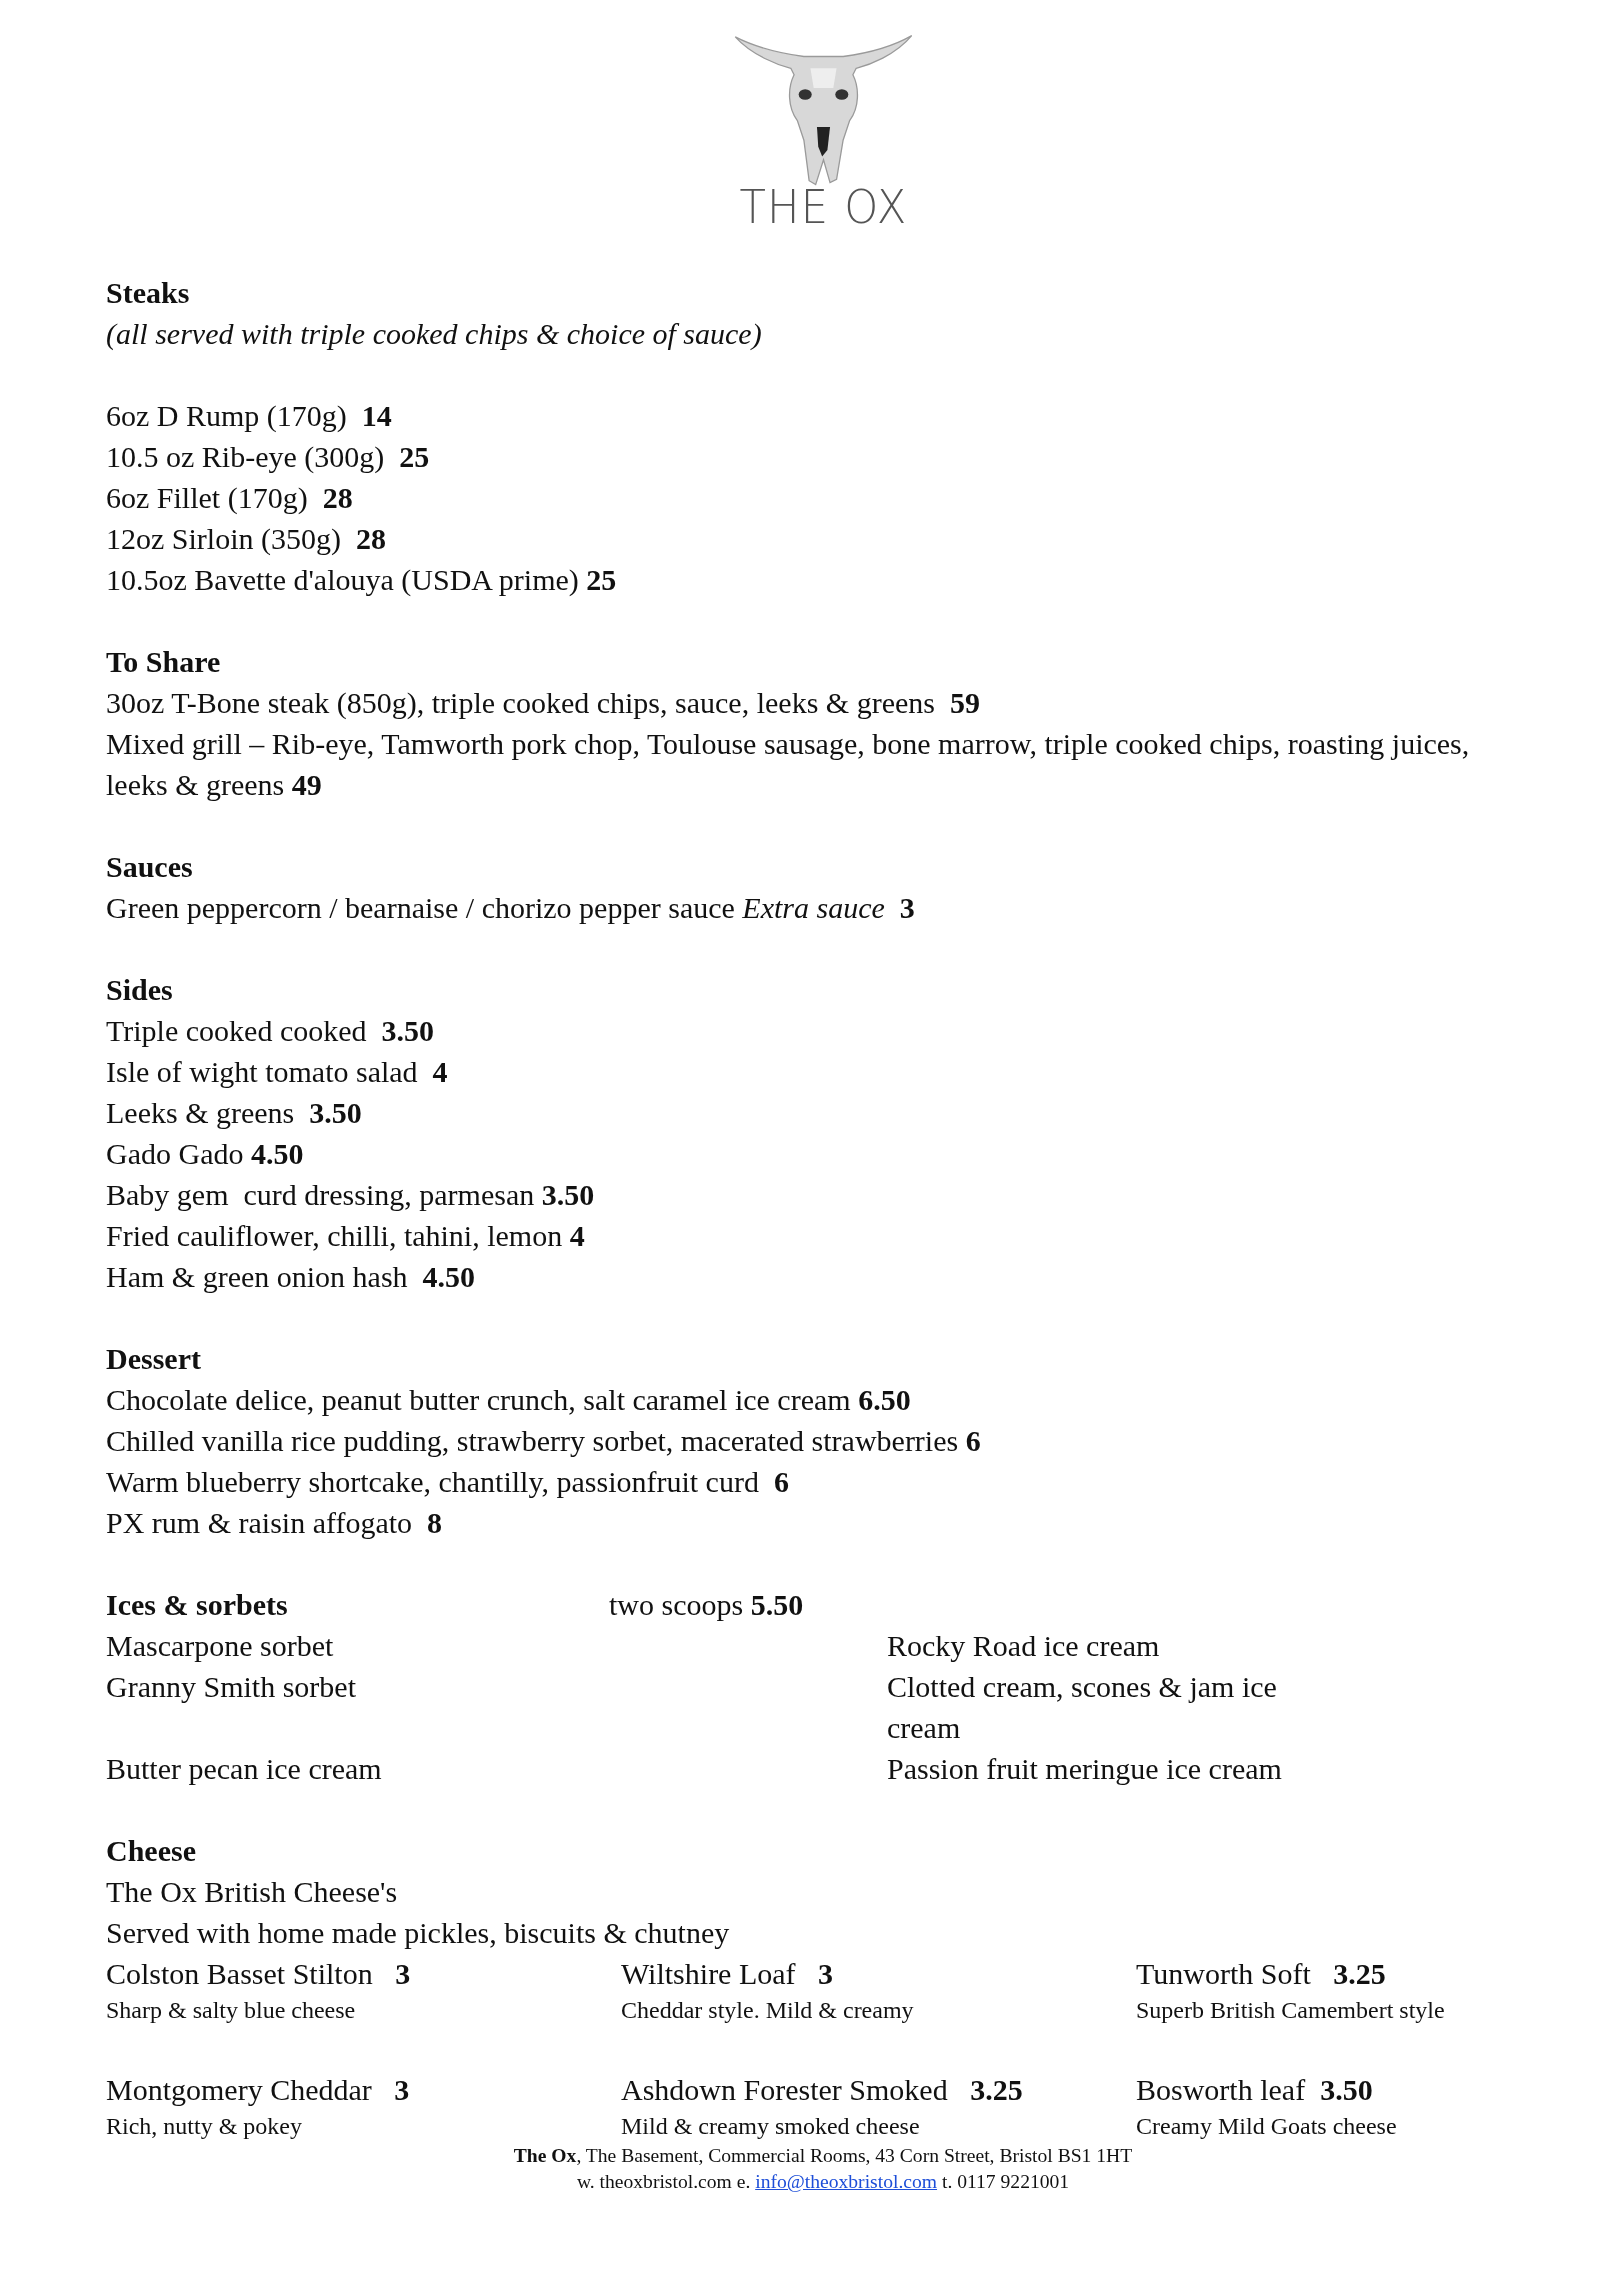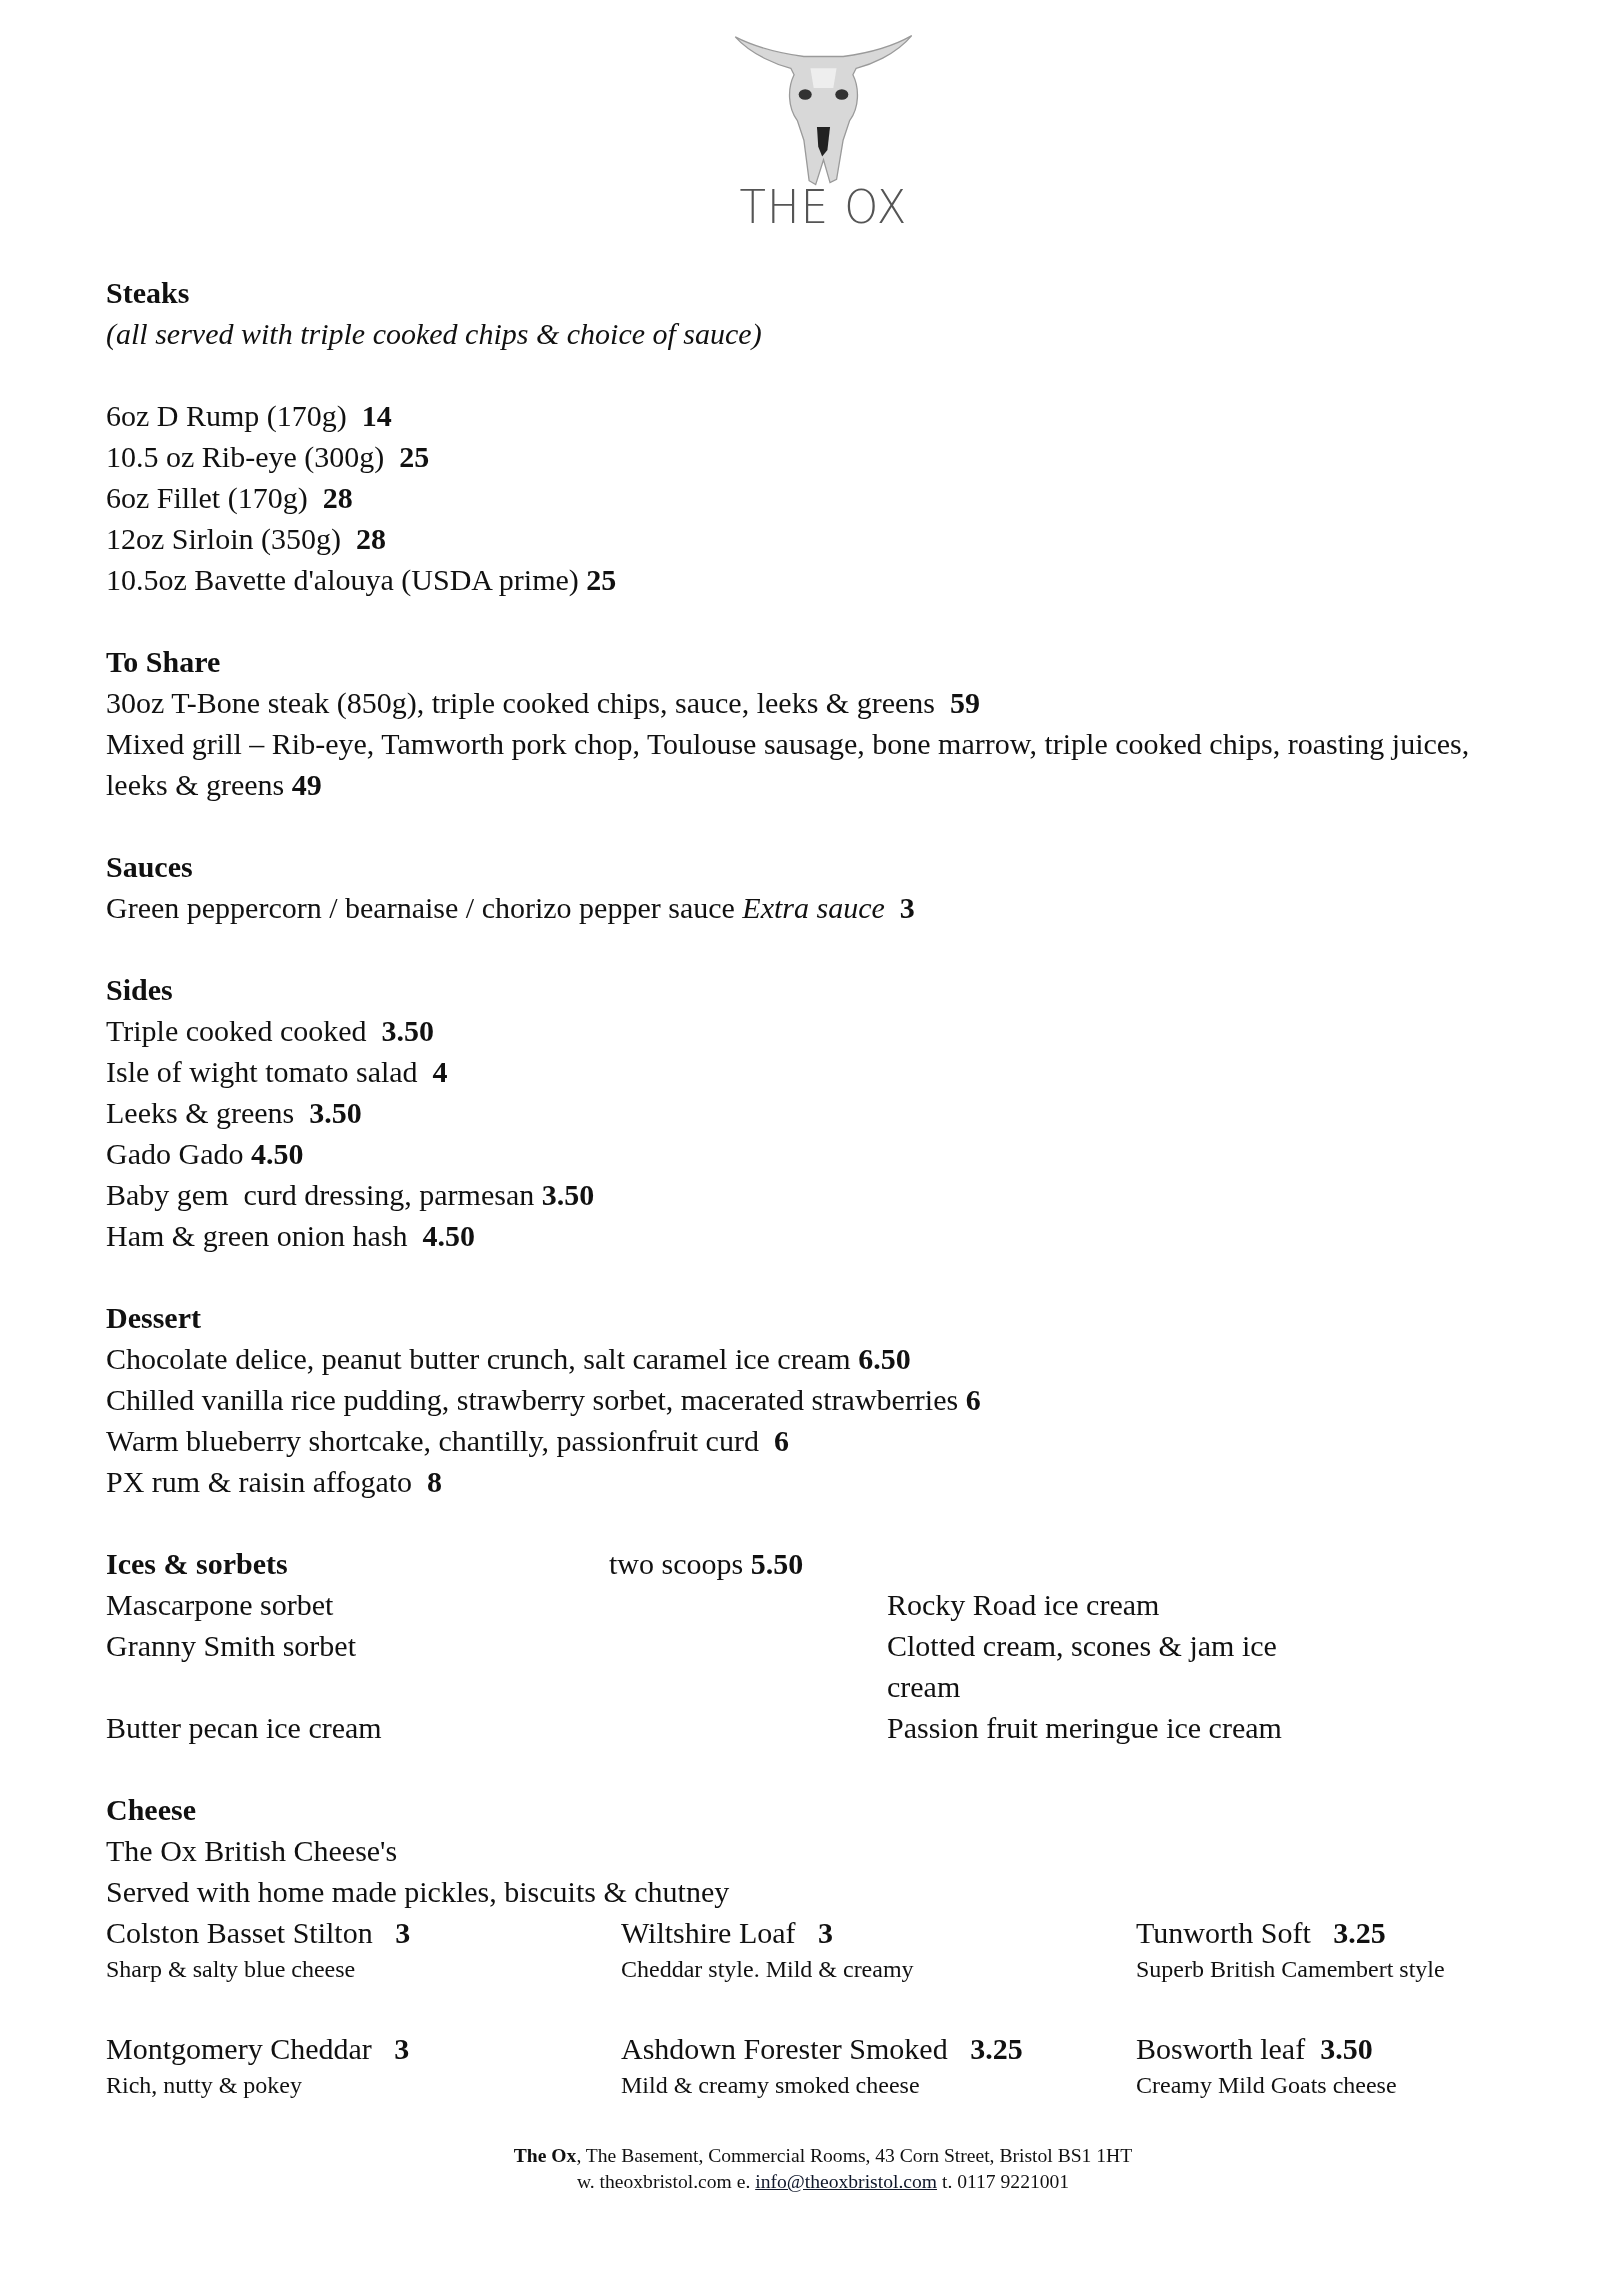--- a/index.html
+++ b/index.html
@@ -31,21 +31,21 @@
     .ices-head .h { width: 487px; font-weight: bold; }
     .ices-grid { display: grid; grid-template-columns: 781px 458px; }
     .cheese-grid { display: grid; grid-template-columns: 487px 487px 458px; margin-top: 0; gap: 28px; }
     .cheese-cell { margin-bottom: 14.4px; }
     .cheese-name { line-height: 41px; }
     .cheese-desc { font-size: 24px; line-height: 33px; }
     .footer {
       position: absolute; left: 0; top: 2143px; width: 1622px; text-align: center;
       font-family: "Liberation Serif", "DejaVu Serif", serif; font-size: 19.6px; line-height: 26px;
     }
-    .footer a { color: #0f172a; text-decoration: underline; }
+    .footer a { color: #1d4ed8; text-decoration: underline; }
   </style>
 </head>
 <body>
 
 <div class="page">
 
   <div class="logo">
     <svg width="183" height="157" viewBox="0 0 280 240">
       <path d="M5 12 C40 30, 80 38, 110 42 L170 42 C200 38, 240 30, 275 10 C250 40, 210 55, 190 60 L185 70 C195 90,195 120,180 140 L170 170 L160 230 L150 235 L140 200 L128 238 L118 232 L110 170 L100 140 C85 120,85 90,95 70 L90 60 C70 55, 30 40, 5 12 Z" fill="#d8d8d8" stroke="#9a9a9a" stroke-width="2"></path>
       <ellipse cx="112" cy="100" rx="10" ry="8" fill="#333"></ellipse>
@@ -80,20 +80,21 @@
       <div class="line"><span>Green peppercorn / bearnaise / chorizo pepper sauce </span><span class="italic">Extra sauce</span><span>  </span><span class="price">3</span></div>
     </div>
 
     <div class="section">
       <div class="heading">Sides</div>
       <div class="line"><span>Triple cooked cooked  </span><span class="price">3.50</span></div>
       <div class="line"><span>Isle of wight tomato salad  </span><span class="price">4</span></div>
       <div class="line"><span>Leeks &amp; greens  </span><span class="price">3.50</span></div>
       <div class="line"><span>Gado Gado </span><span class="price">4.50</span></div>
       <div class="line"><span>Baby gem  curd dressing, parmesan </span><span class="price">3.50</span></div>
+      <div class="line"><span>Fried cauliflower, chilli, tahini, lemon </span><span class="price">4</span></div>
       <div class="line"><span>Ham &amp; green onion hash  </span><span class="price">4.50</span></div>
     </div>
 
     <div class="section">
       <div class="heading">Dessert</div>
       <div class="line"><span>Chocolate delice, peanut butter crunch, salt caramel ice cream </span><span class="price">6.50</span></div>
       <div class="line"><span>Chilled vanilla rice pudding, strawberry sorbet, macerated strawberries </span><span class="price">6</span></div>
       <div class="line"><span>Warm blueberry shortcake, chantilly, passionfruit curd  </span><span class="price">6</span></div>
       <div class="line"><span>PX rum &amp; raisin affogato  </span><span class="price">8</span></div>
     </div>

